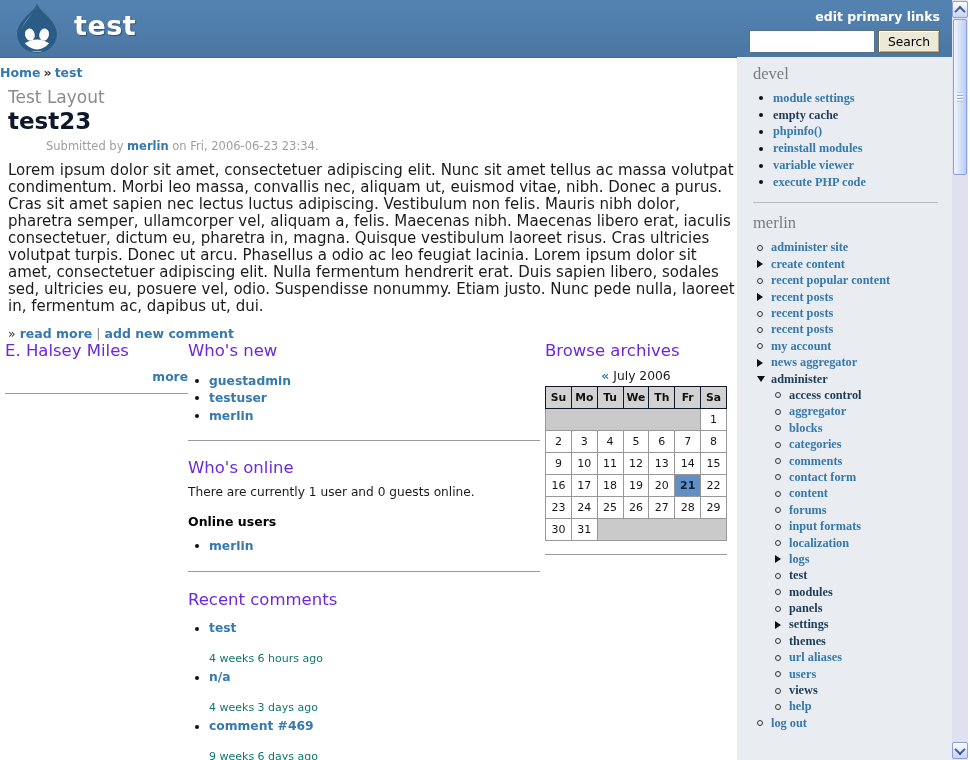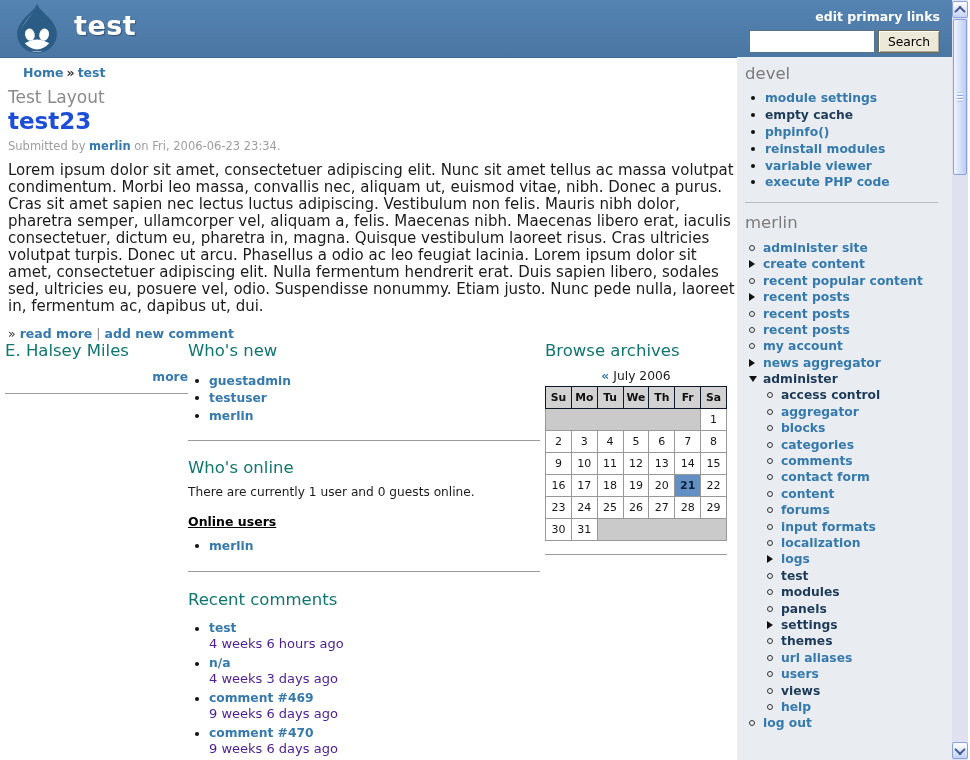--- a/index.html
+++ b/index.html
@@ -19,74 +19,74 @@
     text-shadow:1px 1px 1px rgba(0,0,0,.35);letter-spacing:.5px;}
   #edit-links{position:absolute;right:12px;top:9px;color:#fff;font-weight:bold;font-size:12.5px;}
   #search-input{position:absolute;right:77px;top:30px;width:118px;height:19px;
     border:1px solid #58728f;background:#fff;font-size:12px;padding:1px 3px;}
   #search-button{position:absolute;right:12px;top:30px;width:62px;height:23px;
     background:#ece9d8;border:1px solid #6d6a58;
     box-shadow:inset 1px 1px 0 #fffef8, inset -1px -1px 0 #aca899;
     font-size:12.3px;color:#000;font-family:inherit;}
 
   
-  #breadcrumb{position:absolute;left:23px;top:65px;font-size:12.5px;}
+  #breadcrumb{position:absolute;left:0;top:65px;font-size:12.5px;}
   #breadcrumb .sep{color:#333;font-weight:bold;padding:0 3px;}
   #page-title{position:absolute;left:8px;top:87px;font-size:17px;color:#8b8b8b;}
   #node{position:absolute;left:8px;top:108px;width:728px;}
-  #node-title{font-size:23px;font-weight:bold;color:#1d4ed8;line-height:26px;margin:0;}
-  #node-submitted{margin-top:5px;font-size:11.5px;color:#9e9e9e;}
+  #node-title{font-size:23px;font-weight:bold;color:#0f172a;line-height:26px;margin:0;}
+  #node-submitted{margin-top:5px;font-size:11.5px;color:#9e9e9e;margin-left:38px;}
   #node-body{margin-top:9px;font-size:15px;line-height:17px;color:#1b1b1b;}
   #node-links{margin-top:11px;font-size:12.5px;}
   #node-links .marker{color:#333;}
   #node-links .pipe{color:#888;padding:0 4px;}
 
   
   .panel{position:absolute;top:341px;}
   #panel-left{left:5px;width:183px;}
   #panel-mid{left:188px;width:352px;}
   #panel-right{left:545px;width:182px;}
-  .panel-title{font-size:16.5px;color:#0f766e;line-height:20px;}
+  .panel-title{font-size:16.5px;color:#6d28d9;line-height:20px;}
   .panel hr, .sidebar-hr{border:none;border-top:1px solid #9b9b9b;margin:0;}
   #more-link{display:block;text-align:right;margin-top:9px;font-size:12.3px;}
   #panel-left hr{margin-top:9px;}
 
   .user-row{display:flex;align-items:center;height:17.5px;margin-left:7px;}
   .b-disc{width:4px;height:4px;background:#111;border-radius:50%;flex:none;}
   .bul{width:14px;flex:none;display:flex;}
   .user-row a{font-size:12.3px;}
   #whos-new-list{margin-top:11px;}
   #whos-new-hr{margin-top:15px;}
   #whos-online-title{margin-top:17px;}
   #online-status{margin-top:7px;font-size:12.2px;color:#1b1b1b;}
-  #online-users-heading{margin-top:15px;font-size:12.5px;font-weight:bold;color:#000;text-decoration:underline;}
+  #online-users-heading{margin-top:15px;font-size:12.5px;font-weight:bold;color:#000;}
   #online-list{margin-top:9px;}
   #whos-online-hr{margin-top:16px;}
   #recent-comments-title{margin-top:18px;}
   #comments-list{margin-top:11px;margin-left:7px;}
   .comment-item{display:flex;margin-bottom:5px;}
   .comment-item .bul{padding-top:6px;}
-  .comment-time{font-size:13px;color:#4c1d95;margin-top:1px;}
+  .comment-time{font-size:11px;color:#0f766e;margin-top:17px;}
 
   
   #cal-caption{margin-top:8px;text-align:center;font-size:12.3px;color:#1a1a1a;}
   #cal-caption a{margin-right:4px;}
   #archive-calendar{border-collapse:collapse;table-layout:fixed;width:182px;margin-top:3px;}
   #archive-calendar th{background:#d2d2d2;border:1px solid #0f172a;font-size:10.8px;color:#111;
     height:19px;text-align:center;font-weight:bold;}
   #archive-calendar td{background:#fff;border:1px solid #989898;font-size:11px;color:#161616;
     height:19px;text-align:center;}
   #archive-calendar td.empty{background:#cacaca;}
   #archive-calendar td.today{background:#6290c5;color:#0b1f33;font-weight:bold;}
   #panel-right hr{margin-top:13px;}
 
   
   #sidebar{position:absolute;left:737px;top:57px;width:215px;height:703px;background:#e9edf1;
     padding:0;box-sizing:border-box;}
-  .sb-inner{padding:7px 10px 0 8px;}
+  .sb-inner{padding:7px 10px 0 16px;font-family:Liberation Serif, serif;}
   .sb-title{font-size:16.5px;color:#7b7b7b;line-height:20px;}
   .devel-row{display:flex;align-items:center;height:16.8px;margin-left:6px;}
   .devel-row a, .menu-row a{font-size:12.3px;}
   #devel-list{margin-top:6px;}
   .sidebar-hr{border-top:1px solid #b7bcc2;margin:11px 4px 10px 0;}
   #account-title{margin-bottom:7px;}
   .menu-row{display:flex;align-items:center;height:16.4px;margin-left:4px;}
   .menu-row.sub{margin-left:22px;}
   .b-leaf{width:4px;height:4px;border:1px solid #333;border-radius:50%;background:transparent;flex:none;}
   .b-collapsed{width:0;height:0;border-left:6px solid #111;border-top:4px solid transparent;

